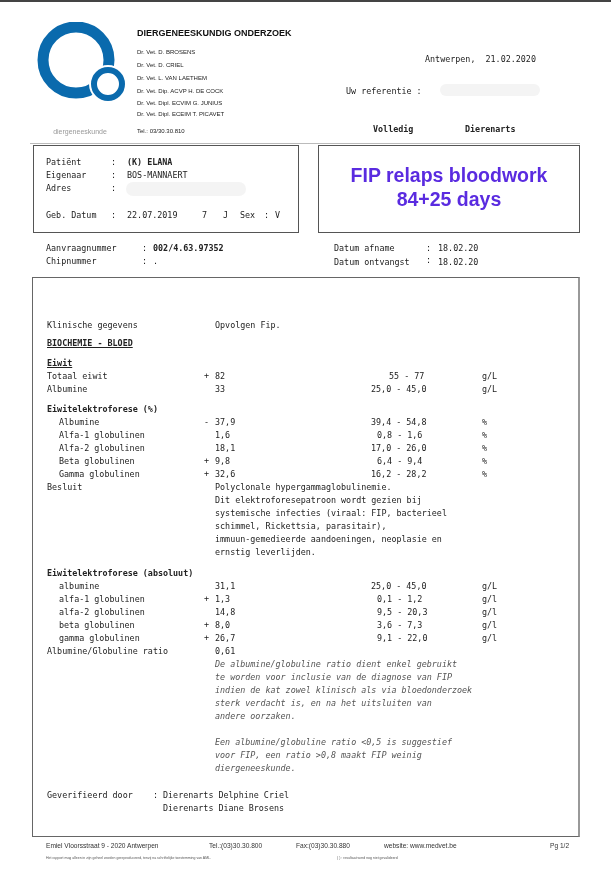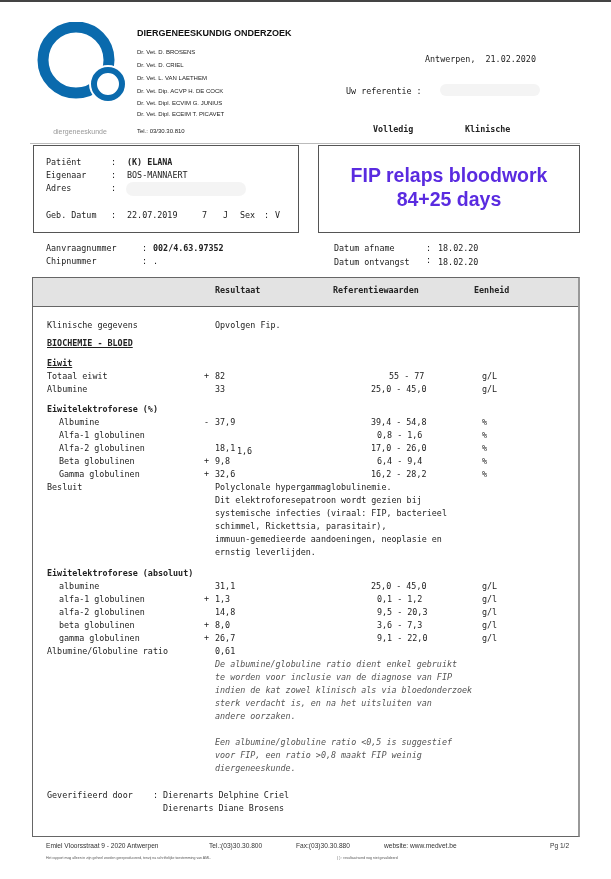--- a/index.html
+++ b/index.html
@@ -64,21 +64,21 @@
   <div class="tight">Dr. Vet. Dip. ACVP H. DE COCK</div>
   <div class="tight">Dr. Vet. Dipl. ECVIM G. JUNIUS</div>
   <div>Dr. Vet. Dipl. ECEIM T. PICAVET</div>
 </div>
 <div class="abs tel">Tel.: 03/30.30.810</div>
 
 <div class="abs mono" style="left:425px; top:54px;">Antwerpen,  21.02.2020</div>
 <div class="abs mono" style="left:346px; top:86px;">Uw referentie :</div>
 <div class="abs" style="left:440px; top:84px; width:100px; height:12px; background:#f4f4f4; border-radius:6px;"></div>
 <div class="abs mono b" style="left:373px; top:124px;">Volledig</div>
-<div class="abs mono b" style="left:465px; top:124px;">Klinische</div>
+<div class="abs mono b" style="left:465px; top:124px;">Dierenarts</div>
 
 <div class="abs hr"></div>
 
 <div class="abs patient-box">
   <div class="abs mono" style="left:12px; top:11px;">Patiënt</div>
   <div class="abs mono" style="left:77px; top:11px;">:</div>
   <div class="abs mono b" style="left:93px; top:11px;">(K) ELANA</div>
 
   <div class="abs mono" style="left:12px; top:24px;">Eigenaar</div>
   <div class="abs mono" style="left:77px; top:24px;">:</div>
@@ -111,25 +111,20 @@
 <div class="abs mono" style="left:153px; top:256px;">.</div>
 
 <div class="abs mono" style="left:334px; top:243px;">Datum afname</div>
 <div class="abs mono" style="left:426px; top:243px;">:</div>
 <div class="abs mono" style="left:438px; top:243px;">18.02.20</div>
 <div class="abs mono" style="left:334px; top:257px;">Datum ontvangst</div>
 <div class="abs mono" style="left:426px; top:255px;">:</div>
 <div class="abs mono" style="left:438px; top:257px;">18.02.20</div>
 
 <div class="abs results">
-  <div class="results-header">
-    <div class="hdr mono" style="left:182px;">Resultaat</div>
-    <div class="hdr mono" style="left:300px;">Referentiewaarden</div>
-    <div class="hdr mono" style="left:441px;">Eenheid</div>
-  </div>
 
   <div class="abs mono" style="left:14px; top:42px;">Klinische gegevens</div>
   <div class="abs mono" style="left:182px; top:42px;">Opvolgen Fip.</div>
   <div class="abs mono b u" style="left:14px; top:60px;">BIOCHEMIE - BLOED</div>
 
   <div class="abs mono b u" style="left:14px; top:80px;">Eiwit</div>
 
   <div class="abs mono" style="left:14px; top:93px;">Totaal eiwit</div>
   <div class="abs mono" style="left:171px; top:93px;">+</div>
   <div class="abs mono" style="left:182px; top:93px;">82</div>
@@ -143,21 +138,21 @@
 
   <div class="abs mono b" style="left:14px; top:126px;">Eiwitelektroforese (%)</div>
 
   <div class="abs mono" style="left:26px; top:139px;">Albumine</div>
   <div class="abs mono" style="left:171px; top:139px;">-</div>
   <div class="abs mono" style="left:182px; top:139px;">37,9</div>
   <div class="abs mono" style="left:338px; top:139px;">39,4 - 54,8</div>
   <div class="abs mono" style="left:449px; top:139px;">%</div>
 
   <div class="abs mono" style="left:26px; top:152px;">Alfa-1 globulinen</div>
-  <div class="abs mono" style="left:182px; top:168px;margin-left:22px;">1,6</div>
+  <div class="abs mono" style="left:182px; top:152px;">1,6</div>
   <div class="abs mono" style="left:344px; top:152px;">0,8 - 1,6</div>
   <div class="abs mono" style="left:449px; top:152px;">%</div>
 
   <div class="abs mono" style="left:26px; top:165px;">Alfa-2 globulinen</div>
   <div class="abs mono" style="left:182px; top:165px;">18,1</div>
   <div class="abs mono" style="left:338px; top:165px;">17,0 - 26,0</div>
   <div class="abs mono" style="left:449px; top:165px;">%</div>
 
   <div class="abs mono" style="left:26px; top:178px;">Beta globulinen</div>
   <div class="abs mono" style="left:171px; top:178px;">+</div>

